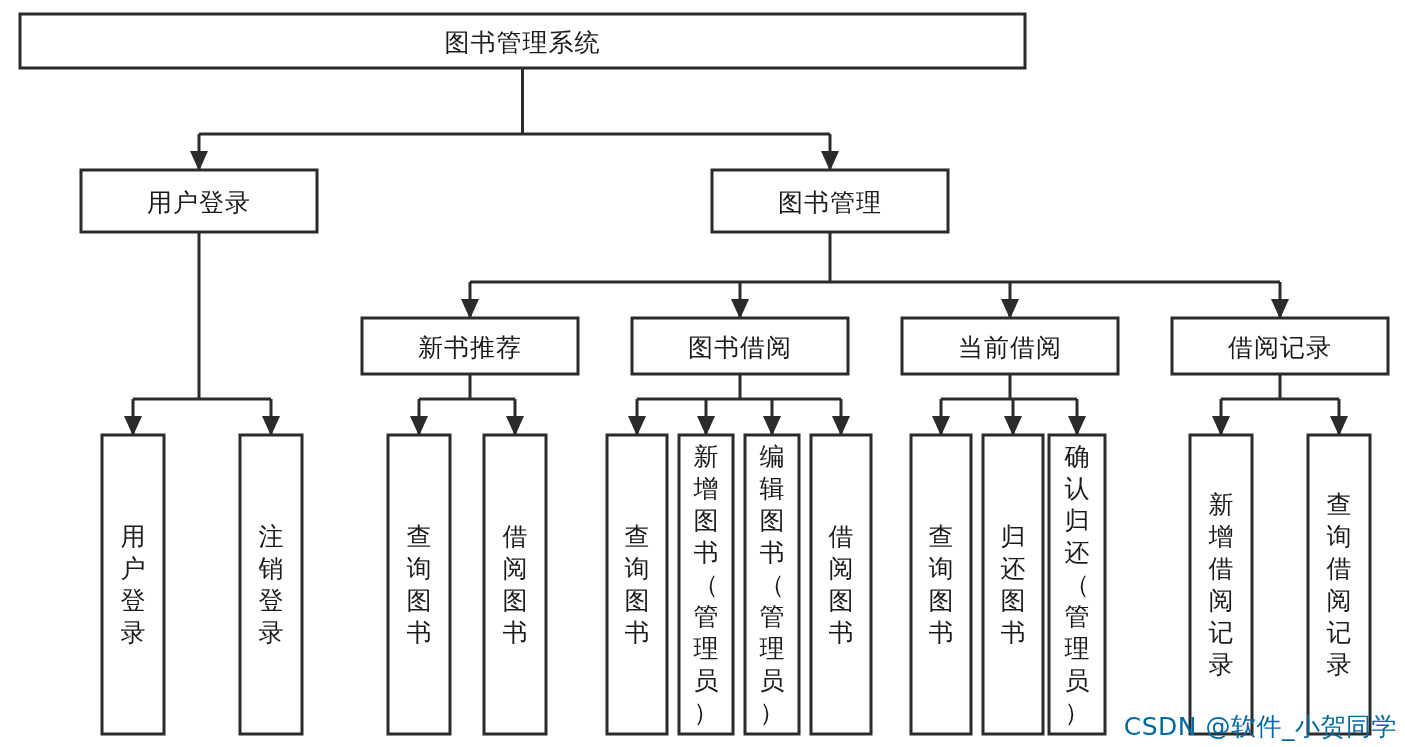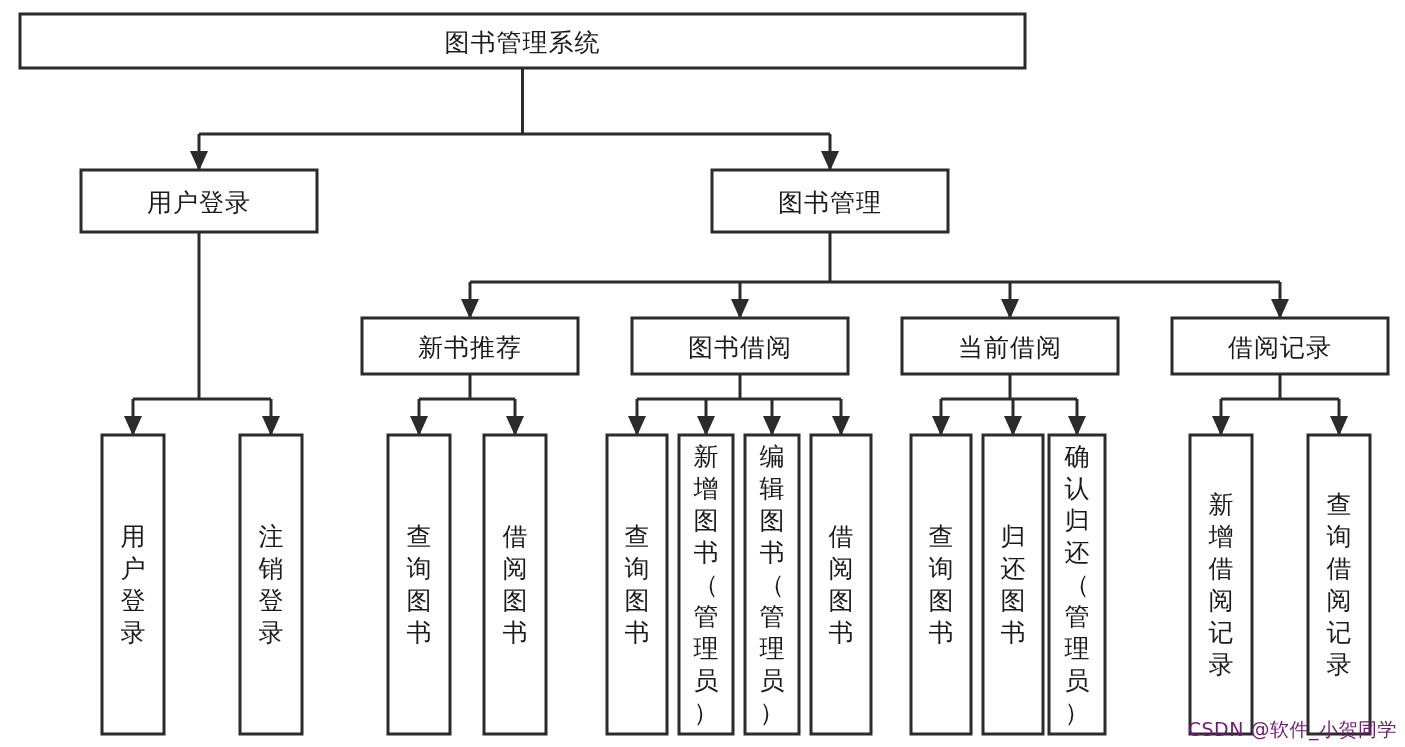--- a/index.html
+++ b/index.html
@@ -40,22 +40,22 @@
   }
   .arrowhead {
     fill: #2b2b2b;
     stroke: none;
   }
   .watermark {
     position: absolute;
     right: 8px;
     bottom: 4px;
     font-family: "DejaVu Sans", "Liberation Sans", sans-serif;
-    font-size: 19px;
-    color: #701a75;
+    font-size: 25px;
+    color: #0369a1;
     white-space: nowrap;
     letter-spacing: 0.5px;
     pointer-events: none;
   }
 </style>
 </head>
 <body>
 
 <div id="diagram-root">
   <svg id="flow" viewBox="0 0 1405 747" xmlns="http://www.w3.org/2000/svg">

